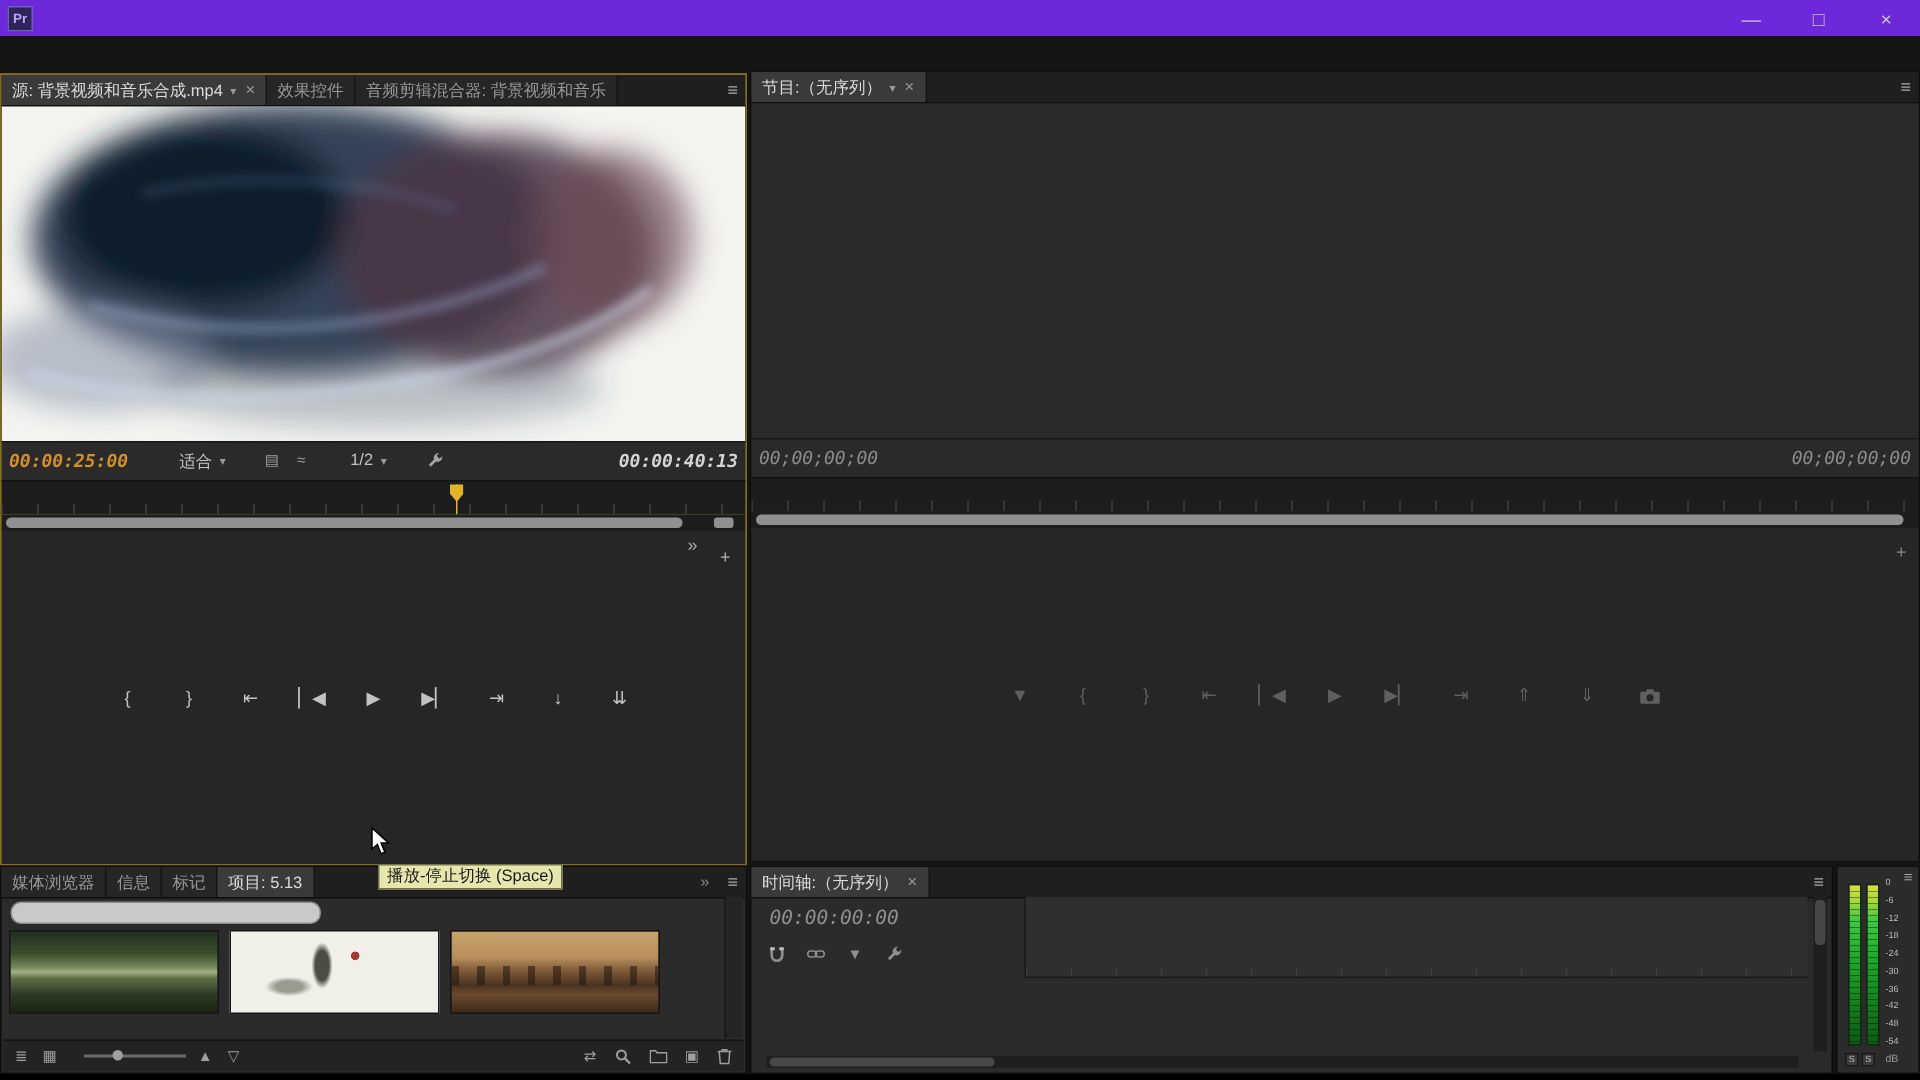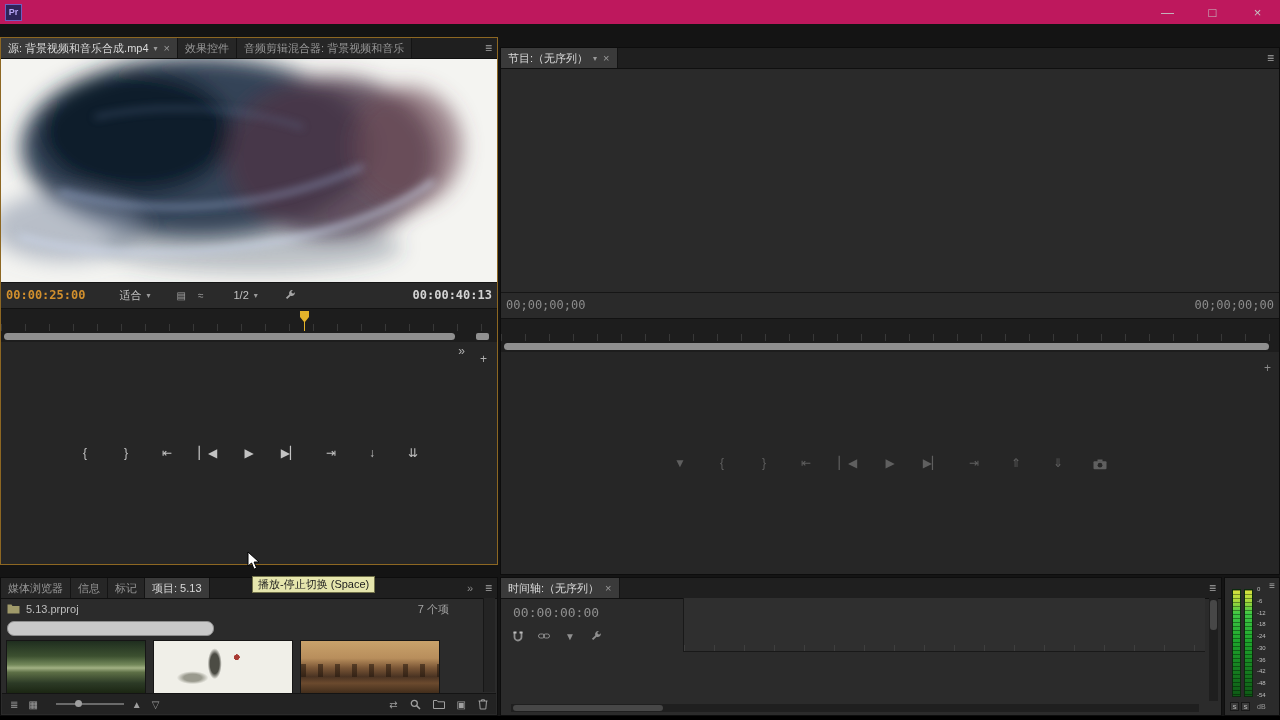--- a/index.html
+++ b/index.html
@@ -1,20 +1,20 @@
 <!DOCTYPE html>
 <html><head>
 <meta charset="utf-8">
 <style>
   html,body{margin:0;padding:0;background:#000;}
   .app{position:relative;width:1280px;height:720px;background:#141414;font-family:"Liberation Sans",sans-serif;overflow:hidden;}
-  .mono{font-family:"DejaVu Sans Mono",monospace;}
-
-  
-  .titlebar{position:absolute;left:0;top:0;width:1280px;height:24px;background:#be185d;display:flex;align-items:center;}
+  .mono{font-family:"DejaVu Sans Mono",monospace;font-style:italic;}
+
+  
+  .titlebar{position:absolute;left:0;top:0;width:1280px;height:24px;background:#6d28d9;display:flex;align-items:center;}
   .pr-logo{width:17px;height:17px;margin:0 7px 0 5px;background:#2e2459;border:1px solid #6f5fc0;color:#b9a6f7;
            font-size:9px;font-weight:bold;display:flex;align-items:center;justify-content:center;box-sizing:border-box;}
   .title-text{font-size:12px;color:#c9c9c9;}
   .win-controls{margin-left:auto;display:flex;height:100%;}
   .win-btn{width:45px;height:100%;display:flex;align-items:center;justify-content:center;color:#c5c5c5;font-size:13px;}
 
   
   .menubar{position:absolute;left:0;top:24px;width:1280px;height:23px;background:#2a2a2a;display:flex;align-items:center;
            padding-left:4px;box-sizing:border-box;border-bottom:1px solid #0e0e0e;}
   .menu-item{padding:0 9px;font-size:12px;color:#d2d2d2;}
@@ -128,21 +128,21 @@
   <div class="titlebar">
     <div class="pr-logo">Pr</div>
     <div class="win-controls">
       <div class="win-btn">—</div>
       <div class="win-btn">□</div>
       <div class="win-btn">×</div>
     </div>
   </div>
 
 
-  <div class="panel monitor" style="left:0;top:37px;width:498px;height:528px;border-color:#8d6722;background:#84cc16;">
+  <div class="panel monitor" style="left:0;top:49px;width:498px;height:528px;border-color:#8d6722;background:#84cc16;">
     <div class="tabbar">
       <div class="tab active">
         <span>源: 背景视频和音乐合成.mp4</span>
         <span class="tab-dd">▾</span>
         <span class="tab-x">×</span>
       </div>
       <div class="tab">
         <span>效果控件</span>
       </div>
       <div class="tab">
@@ -280,27 +280,20 @@
       <div class="tab">
         <span>标记</span>
       </div>
       <div class="tab active">
         <span>项目: 5.13</span>
       </div>
       <div class="overflow-btn">»</div>
       <div class="panel-menu">≡</div>
     </div>
 
-    <div class="proj-row">
-      <svg class="icn" width="13" height="10" viewBox="0 0 13 10" style="margin-right:6px;">
-        <path d="M0.5 0.5h4l1 1.5h7v7.5h-12z" fill="#a09a6a"></path>
-      </svg>
-      <span>5.13.prproj</span>
-      <span class="proj-count">7 个项</span>
-    </div>
 
     <div class="search-box"></div>
 
     <div class="thumb-row">
       <div class="thumb landscape"></div>
       <div class="thumb ink"></div>
       <div class="thumb town"></div>
     </div>
 
     <div class="proj-vscroll"></div>

